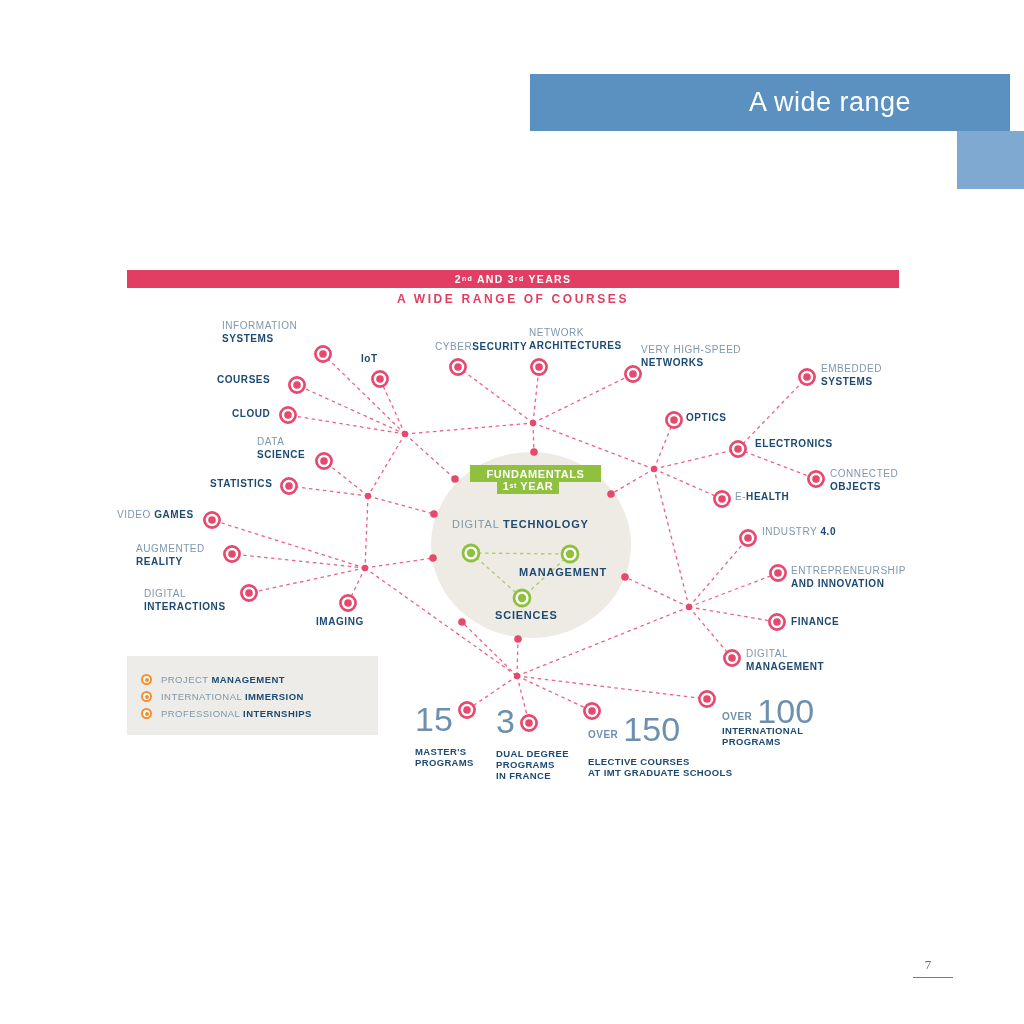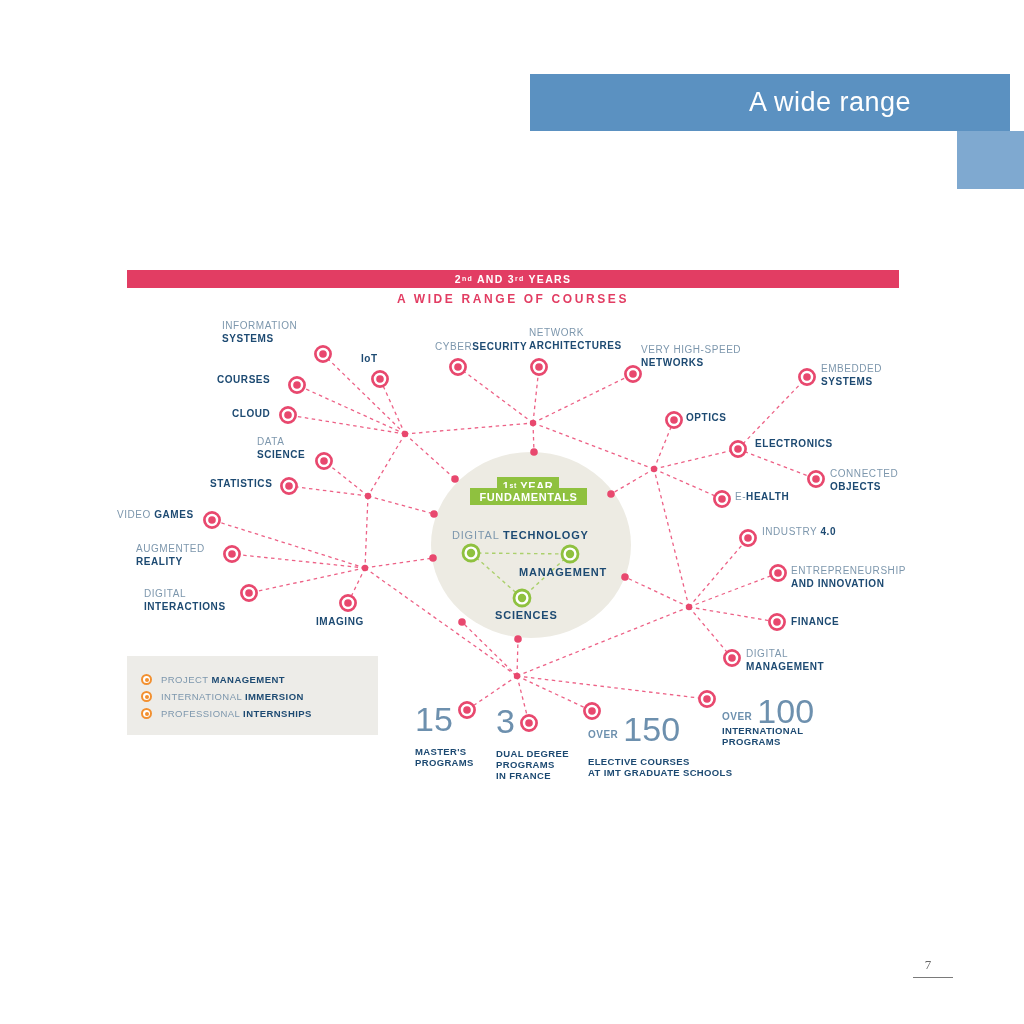--- a/index.html
+++ b/index.html
@@ -265,23 +265,23 @@
       <g>
           <circle cx="522" cy="598" r="8" fill="#fff" stroke="#8fc13f" stroke-width="2.8"></circle>
           <circle cx="522" cy="598" r="4.2" fill="#8fc13f"></circle>
         </g>
     </g>
   </svg>
 
   <div class="gbox" style="left:497px;top:477px;width:62px;height:17px;">
     <span>1</span><sup>st</sup><span> YEAR</span>
   </div>
-  <div class="gbox" style="left:470px;top:488px;width:117px;height:17px;">FUNDAMENTALS</div>
-
-  <div class="clabel" style="left:452px;top:529px;"><span class="lt">DIGITAL </span><span class="bd">TECHNOLOGY</span></div>
+  <div class="gbox" style="left:470px;top:465px;width:131px;height:17px;">FUNDAMENTALS</div>
+
+  <div class="clabel" style="left:452px;top:518px;"><span class="lt">DIGITAL </span><span class="bd">TECHNOLOGY</span></div>
   <div class="clabel bd" style="left:519px;top:566px;">MANAGEMENT</div>
   <div class="clabel bd" style="left:495px;top:609px;">SCIENCES</div>
 
   <div class="nlabel" style="left:222px;top:320px;"><div><span class="lt">INFORMATION</span><span class="bd"></span></div><div><span class="lt"></span><span class="bd">SYSTEMS</span></div></div>
   <div class="nlabel" style="left:361px;top:353px;"><div><span class="lt"></span><span class="bd">IoT</span></div></div>
   <div class="nlabel" style="left:411px;top:341px;margin-left:24px;"><div><span class="lt">CYBER</span><span class="bd">SECURITY</span></div></div>
   <div class="nlabel" style="left:529px;top:327px;"><div><span class="lt">NETWORK</span></div><div><span class="bd">ARCHITECTURES</span></div></div>
   <div class="nlabel" style="left:641px;top:344px;"><div><span class="lt">VERY HIGH-SPEED</span></div><div><span class="bd">NETWORKS</span></div></div>
   <div class="nlabel" style="left:217px;top:374px;"><div><span class="bd">COURSES</span></div></div>
   <div class="nlabel" style="left:232px;top:408px;"><div><span class="bd">CLOUD</span></div></div>

